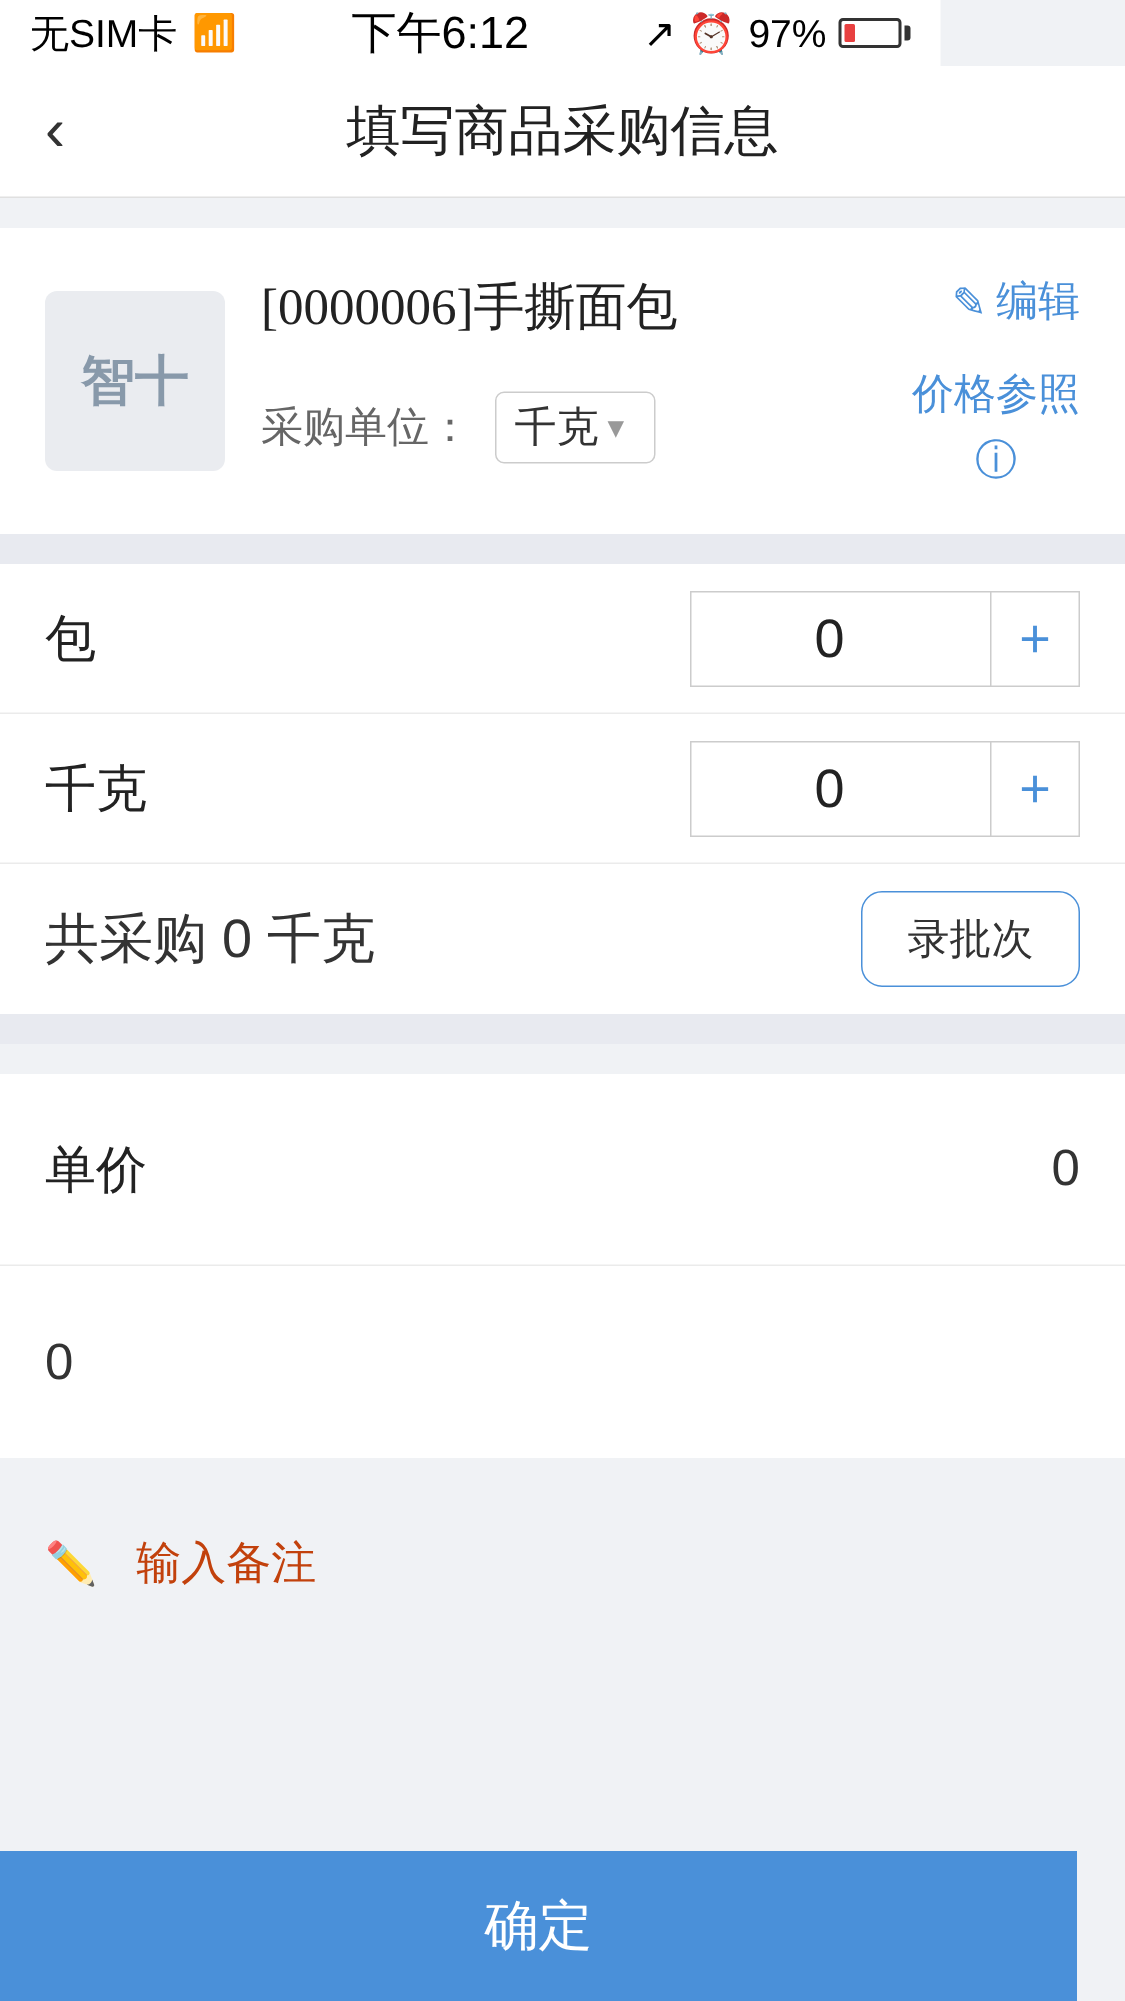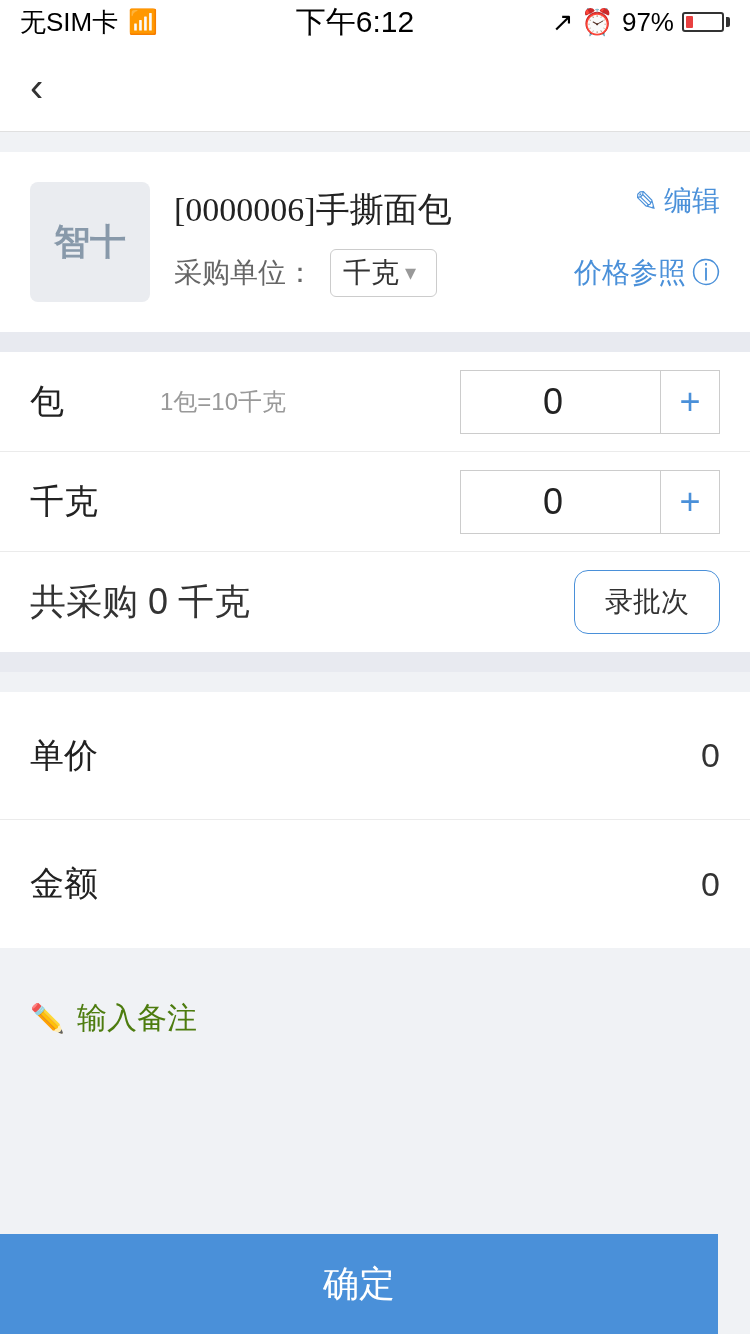--- a/index.html
+++ b/index.html
@@ -8,21 +8,21 @@
       width: 750px;
       min-height: 1334px;
       font-family: -apple-system, 'PingFang SC', 'Helvetica Neue', Arial, sans-serif;
       background: #f0f2f5;
       font-size: 32px;
       color: #333;
     }
 
     
     .status-bar {
-      width: 750px;
+      width: 627px;
       height: 44px;
       background: #fff;
       display: flex;
       align-items: center;
       justify-content: space-between;
       padding: 0 20px;
       font-size: 26px;
       color: #000;
     }
     .status-left { display: flex; align-items: center; gap: 10px; }
@@ -131,20 +131,21 @@
       align-items: center;
       gap: 6px;
     }
     .price-ref-link {
       margin-left: auto;
       color: #4a90d9;
       font-size: 28px;
       display: flex;
       align-items: center;
       gap: 6px;
+      flex-direction: column;
     }
 
     
     .section-divider {
       height: 20px;
       background: #e8eaf0;
     }
 
     
     .input-section {
@@ -250,22 +251,22 @@
     .remark-row {
       background: #f0f2f5;
       display: flex;
       align-items: center;
       padding: 30px;
       margin-top: 20px;
       min-height: 80px;
     }
     .remark-placeholder {
       font-size: 30px;
-      color: #4d7c0f;
-      margin-left: 12px;
+      color: #c2410c;
+      margin-left: 26px;
     }
     .pencil-icon { color: #aaa; font-size: 28px; }
 
     
     .empty-area {
       flex: 1;
       background: #f0f2f5;
       min-height: 340px;
     }
 
@@ -303,20 +304,21 @@
       <span class="battery-body">
         <span class="battery-fill"></span>
       </span>
       <span class="battery-tip"></span>
     </span>
   </div>
 </div>
 
 <div class="nav-bar">
   <span class="nav-back">‹</span>
+  <span class="nav-title">填写商品采购信息</span>
 </div>
 
 <div class="product-card">
   <div class="product-image">
     <span class="product-logo">智十</span>
   </div>
   <div class="product-info">
     <div class="product-name">[0000006]手撕面包</div>
     <div class="product-unit-row">
       <span class="unit-label">采购单位：</span>
@@ -335,21 +337,20 @@
     <span>编辑</span>
   </div>
 </div>
 
 <div class="section-divider"></div>
 
 <div class="input-section">
 
   <div class="input-row">
     <span class="input-row-label">包</span>
-    <span class="input-row-sublabel">1包=10千克</span>
     <div class="input-field-group">
       <input class="qty-input" type="number" value="0" style="">
       <div class="qty-plus">+</div>
     </div>
   </div>
 
   <div class="input-row">
     <span class="input-row-label">千克</span>
     <span class="input-row-sublabel"></span>
     <div class="input-field-group">
@@ -365,21 +366,20 @@
 </div>
 
 <div class="section-divider"></div>
 
 <div class="info-section">
   <div class="info-row">
     <span class="info-label">单价</span>
     <span class="info-value">0</span>
   </div>
   <div class="info-row">
-    <span class="info-label">金额</span>
     <span class="info-value">0</span>
   </div>
 </div>
 
 <div class="remark-row">
   <span class="pencil-icon">✏️</span>
   <span class="remark-placeholder">输入备注</span>
 </div>
 
 <div class="empty-area"></div>

